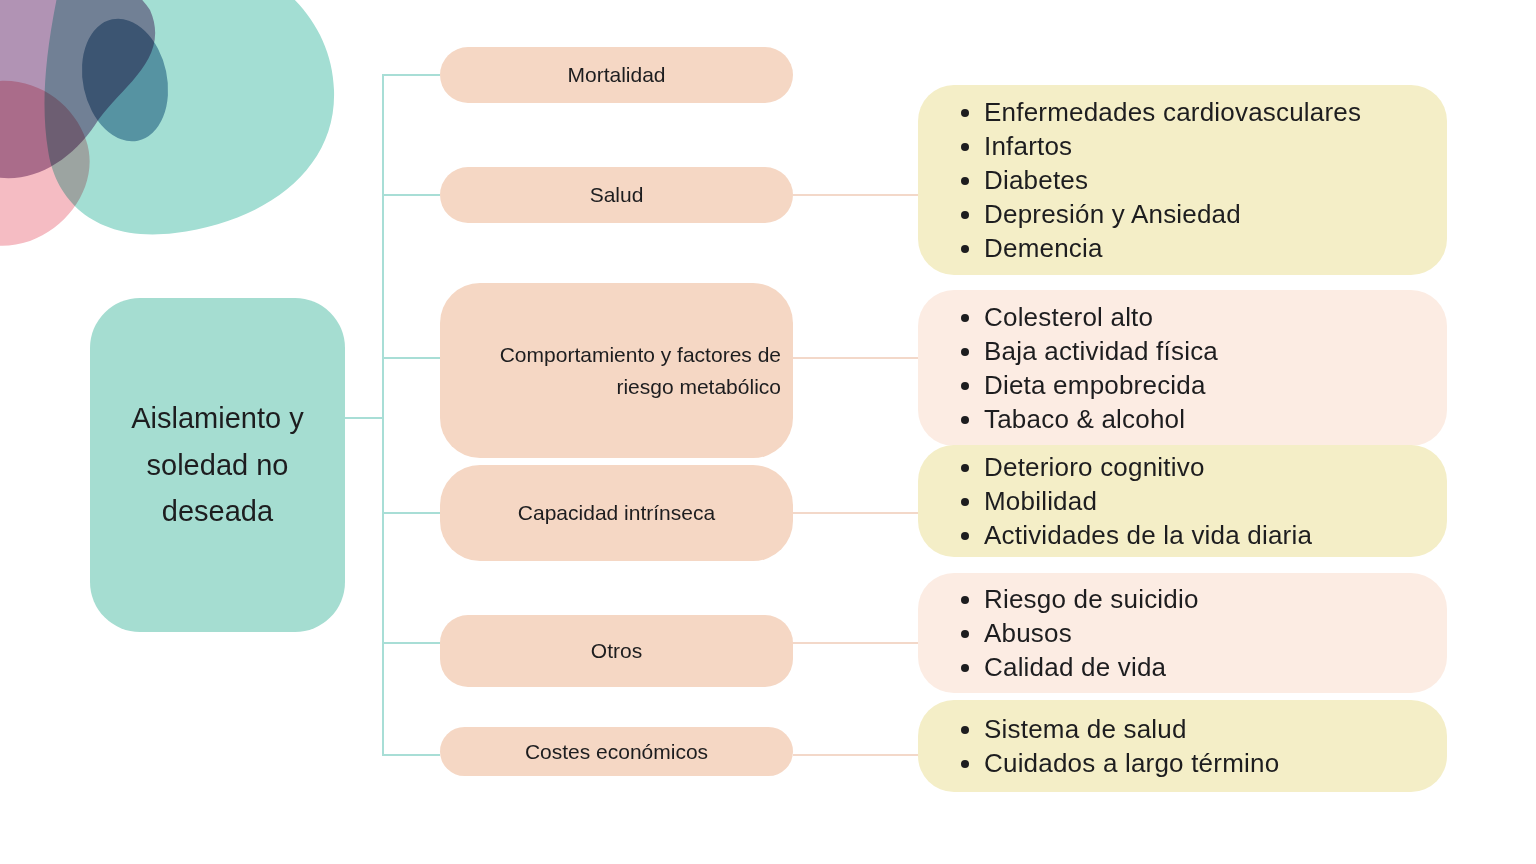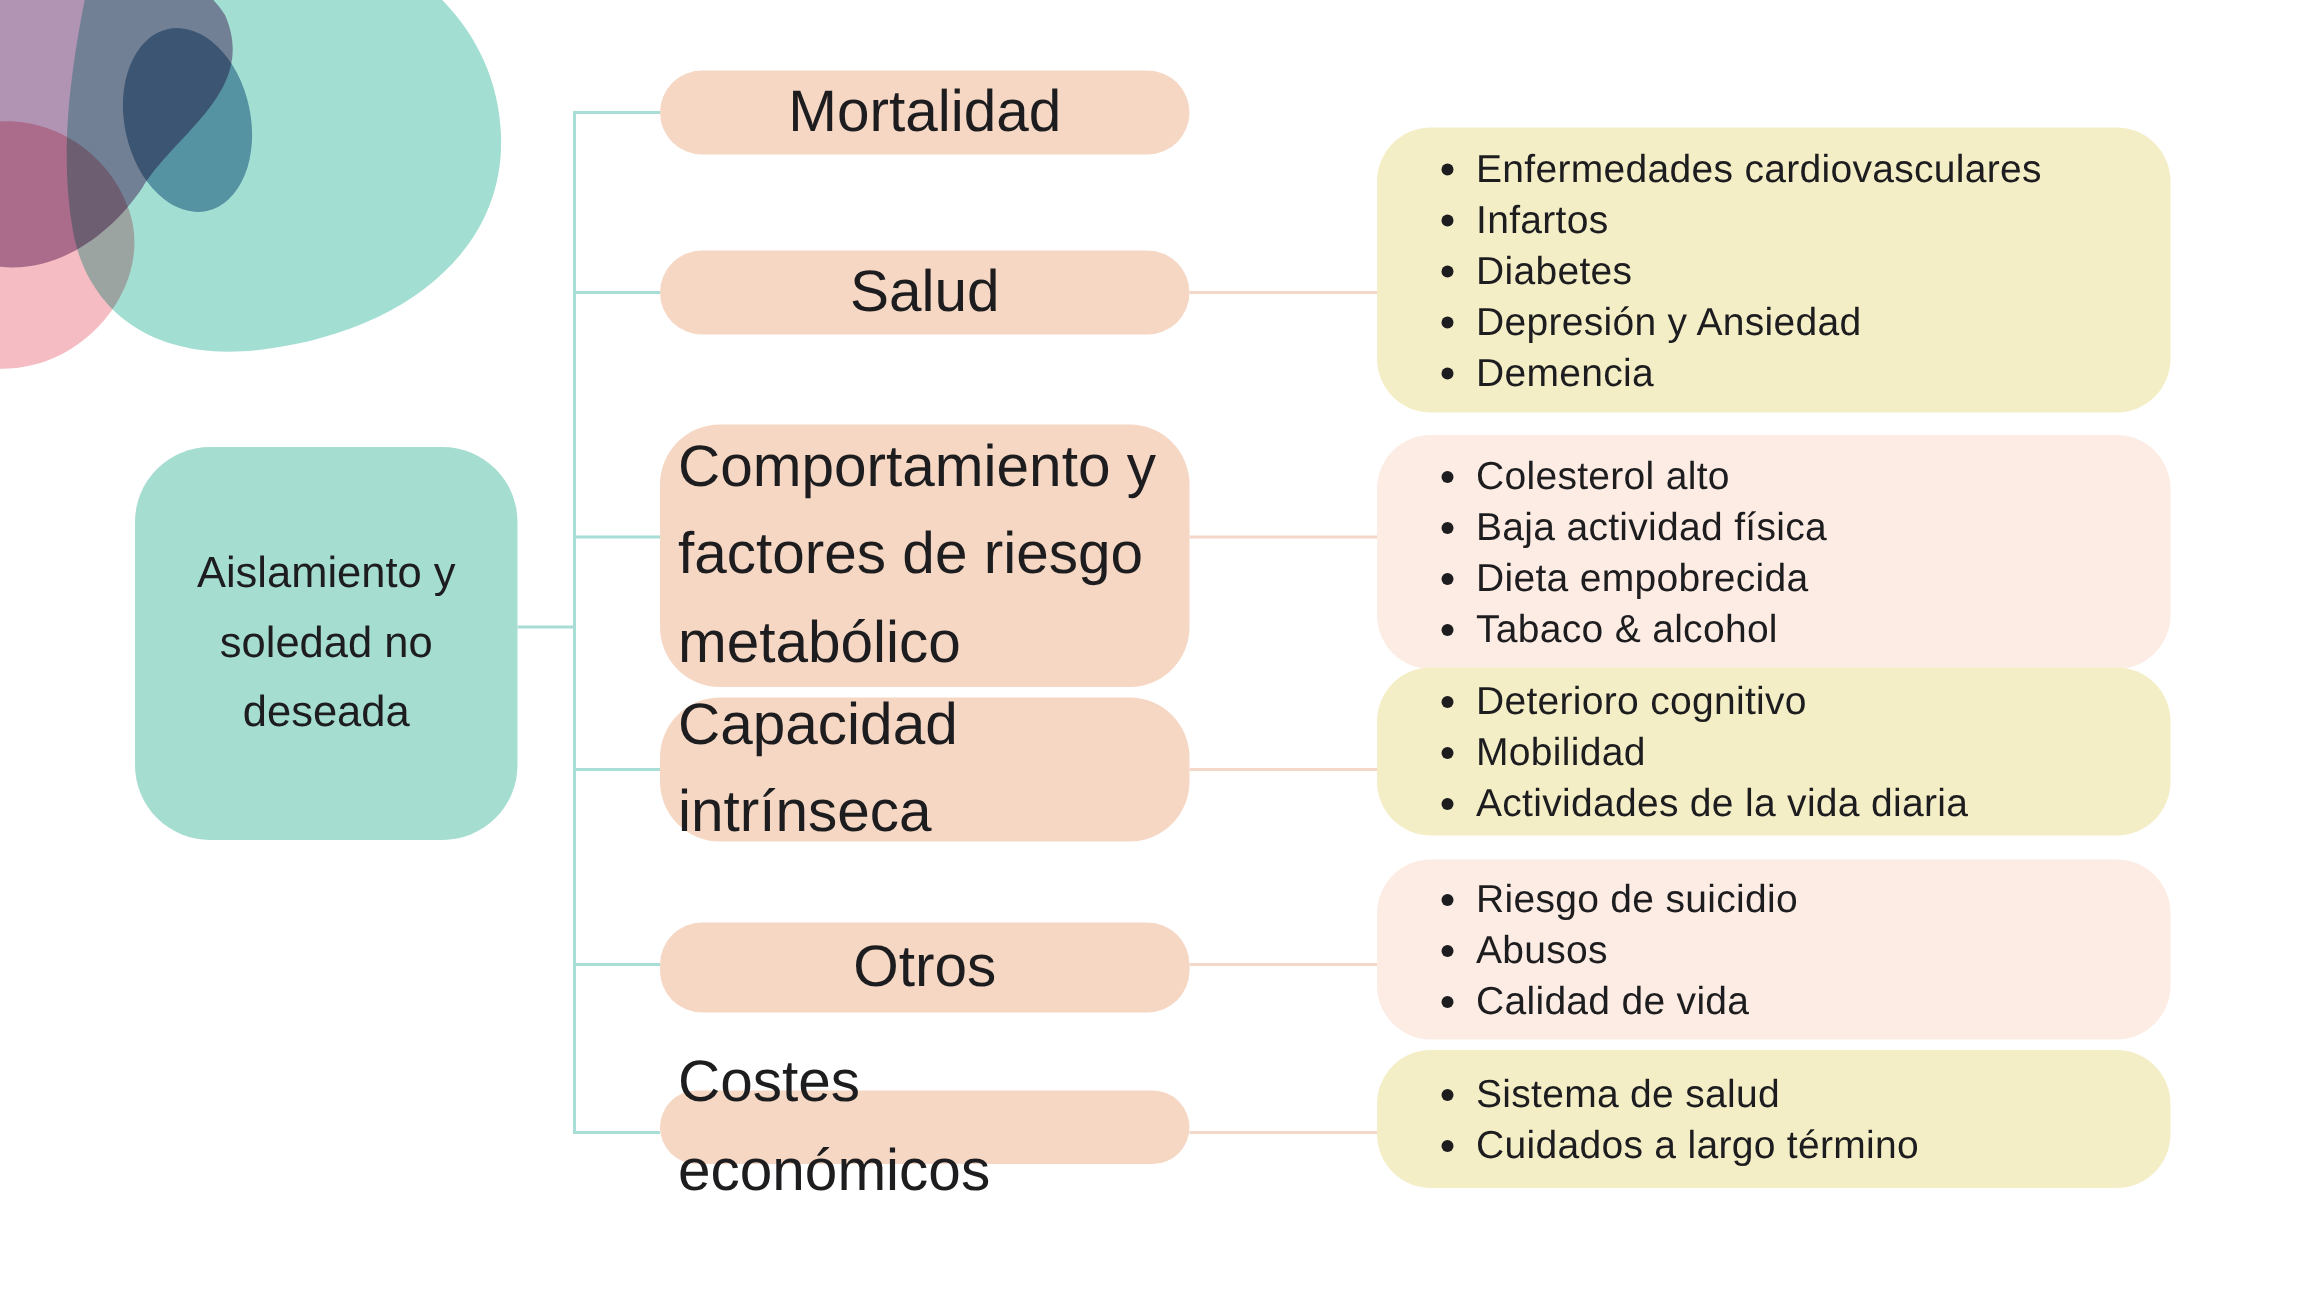--- a/index.html
+++ b/index.html
@@ -5,47 +5,47 @@
   html,body{margin:0;padding:0;background:#ffffff;}
   #canvas{
     position:relative;width:1536px;height:864px;background:#ffffff;
     overflow:hidden;font-family:"Liberation Sans","DejaVu Sans",sans-serif;
     color:var(--text,#1d1d1f);
   }
   
   #blobs{position:absolute;left:0;top:0;}
   
   .root-node{
-    position:absolute;left:90px;top:298px;width:255px;height:262px;
+    position:absolute;left:90px;top:298px;width:255px;height:334px;
     background:var(--root-fill,#a5ddd1);border-radius:50px;
     display:flex;align-items:center;justify-content:center;text-align:center;
     font-size:29px;line-height:1.6;padding:0 14px;box-sizing:border-box;
   }
   
   .line{position:absolute;background:var(--line-teal,#a8ded6);}
   .line.peach{background:var(--line-peach,#f3d8c9);}
   .trunk{left:382px;top:74px;width:2px;height:682px;}
   .root-link{left:345px;top:417px;width:38px;height:2px;}
   .tlink{left:384px;width:56px;height:2px;}
   .plink{left:793px;width:125px;height:2px;}
   .tlink.y1{top:74px}.tlink.y2{top:194px}.tlink.y3{top:357px}
   .tlink.y4{top:512px}.tlink.y5{top:642px}.tlink.y6{top:754px}
   .plink.y2{top:194px}.plink.y3{top:357px}.plink.y4{top:512px}
   .plink.y5{top:642px}.plink.y6{top:754px}
   
   .pill{
     position:absolute;left:440px;width:353px;background:var(--branch-fill,#f5d7c4);
     border-radius:40px;display:flex;align-items:center;justify-content:center;
-    text-align:left;font-size:39px;line-height:1.5;box-sizing:border-box;padding:0 12px;
+    text-align:right;font-size:21px;line-height:1.5;box-sizing:border-box;padding:0 12px;
   }
   .pill.p1{top:47px;height:56px;border-radius:28px;}
   .pill.p2{top:167px;height:56px;border-radius:28px;}
   .pill.p3{top:283px;height:175px;}
   .pill.p4{top:465px;height:96px;}
-  .pill.p5{top:615px;height:60px;border-radius:28px;}
+  .pill.p5{top:615px;height:72px;border-radius:28px;}
   .pill.p6{top:727px;height:49px;border-radius:28px;}
   
   .detail{
     position:absolute;left:918px;width:529px;border-radius:36px;
     display:flex;flex-direction:column;justify-content:center;box-sizing:border-box;
   }
   .detail.yellow{background:var(--detail-yellow,#f4eec7);}
   .detail.pink{background:var(--detail-pink,#fcece3);}
   .detail.d2{top:85px;height:190px;}
   .detail.d3{top:290px;height:156px;}

